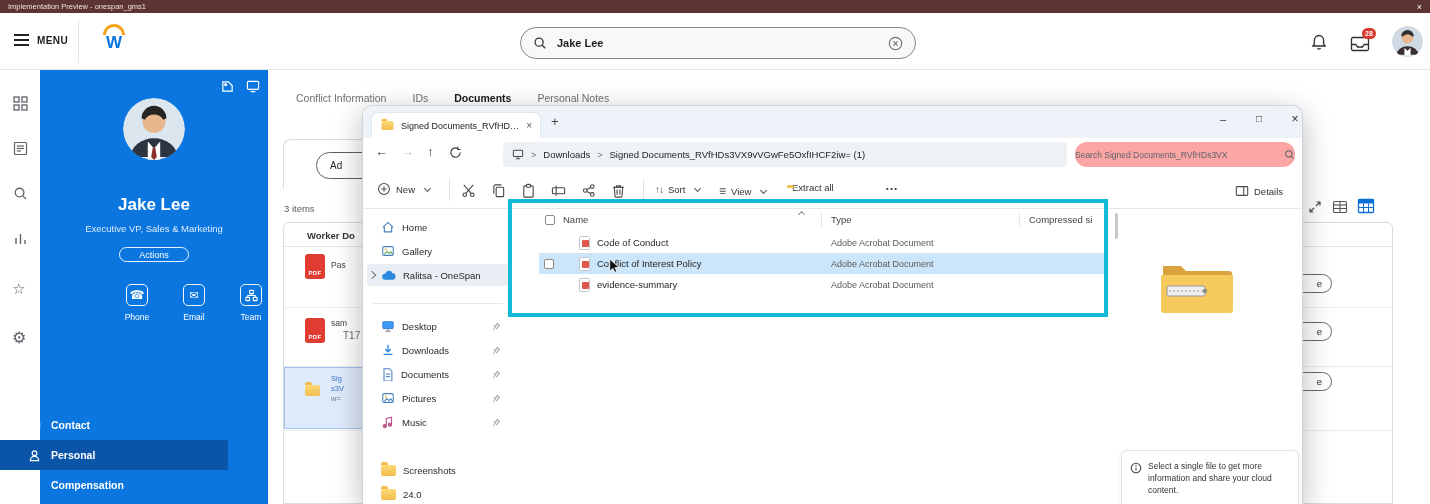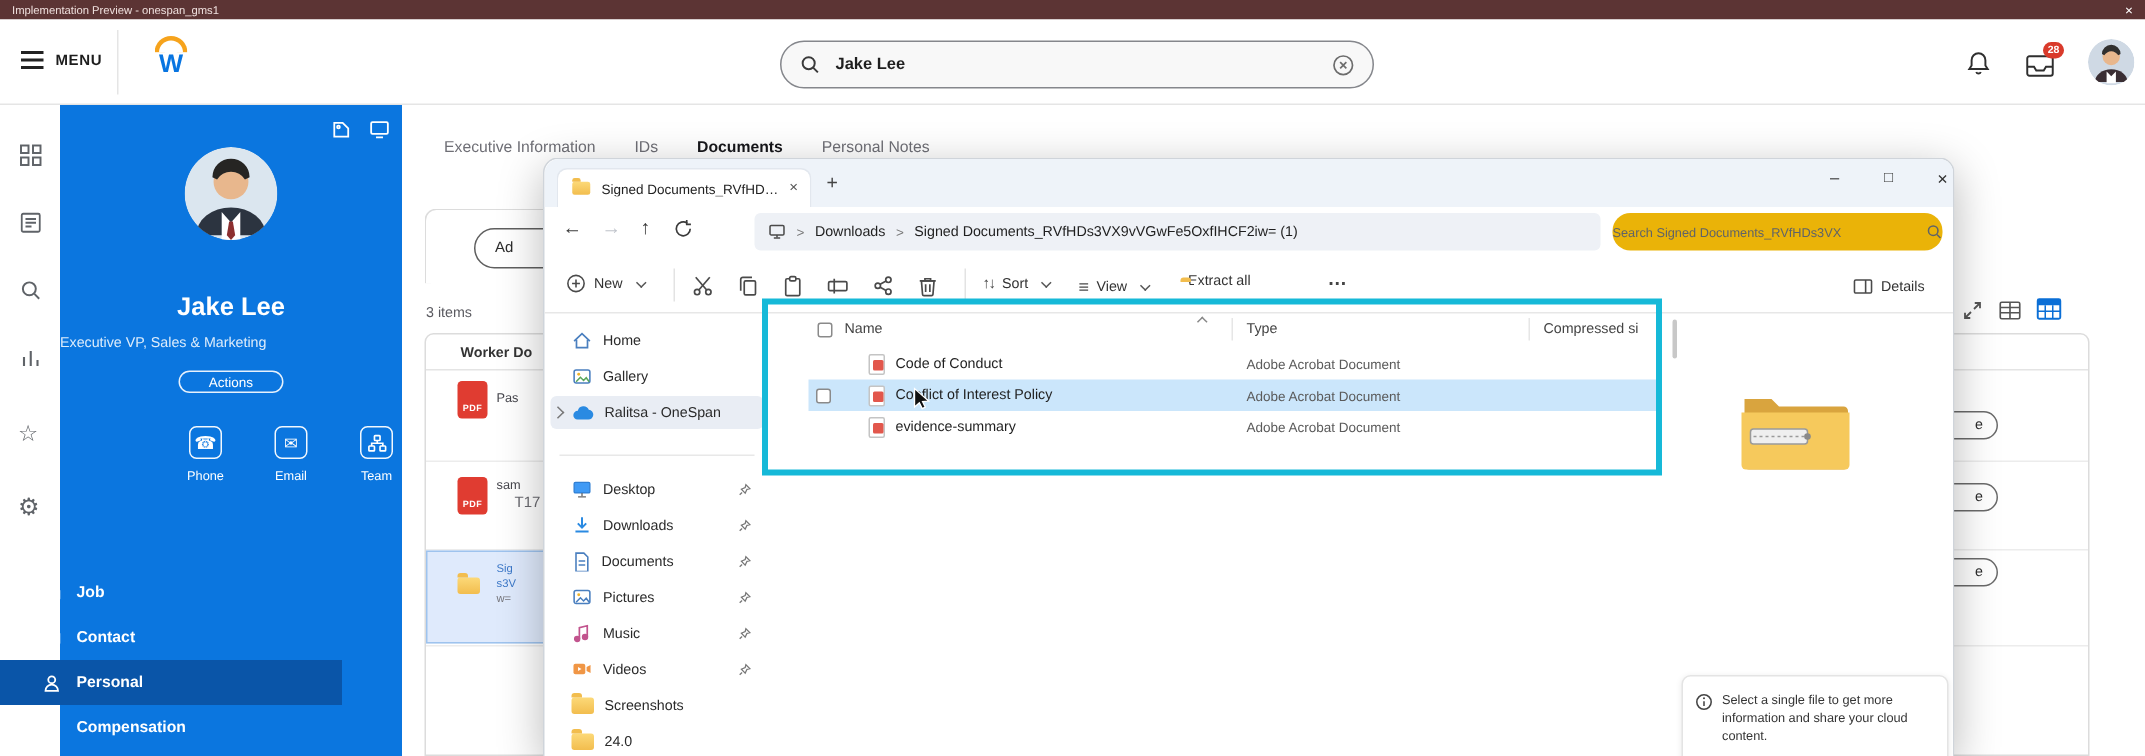--- a/index.html
+++ b/index.html
@@ -146,21 +146,21 @@
     <svg width="62" height="62" viewBox="0 0 40 40">
         <circle cx="20" cy="20" r="20" fill="#dbe6ef"></circle>
         <circle cx="20" cy="15" r="7.5" fill="#e8b78d"></circle>
         <path d="M20 5a8 8 0 0 1 8 8l-2 1a7 7 0 0 0-12 0l-2-1a8 8 0 0 1 8-8z" fill="#262523"></path>
         <path d="M5 38a15 12 0 0 1 30 0z" fill="#2c3440"></path>
         <path d="M16 28l4 4.5 4-4.5v12h-8z" fill="#fff"></path>
         <path d="M19.2 32h1.6l1 6-1.8 2-1.8-2z" fill="#8c2f2f"></path>
       </svg>
   </div>
   <div class="s" style="left:40px;top:195px;width:228px;text-align:center;color:#fff;font-size:17px;font-weight:bold">Jake Lee</div>
-  <div class="s" style="left:40px;top:223px;width:228px;color:#ddecfb;font-size:9.5px">Executive VP, Sales &amp; Marketing</div>
+  <div class="s" style="left:40px;top:223px;width:228px;text-align:center;color:#ddecfb;font-size:9.5px">Executive VP, Sales &amp; Marketing</div>
   <div class="s f" style="left:119px;top:247px;width:70px;height:15px;border:1px solid rgba(255,255,255,.9);border-radius:9px;justify-content:center">
     <span style="color:#fff;font-size:9px">Actions</span>
   </div>
 
   <div class="qa" style="left:109px">
     <div class="qabox">
         <span style="font-size:12px">☎</span>
       </div>
     <span class="qalabel">Phone</span>
   </div>
@@ -175,30 +175,20 @@
       <svg width="13" height="13" viewBox="0 0 14 14" fill="none" stroke="#fff" stroke-width="1.2">
           <rect x="5" y="1.5" width="4" height="3.5" rx="0.5"></rect>
           <rect x="1" y="9" width="4" height="3.5" rx="0.5"></rect>
           <rect x="9" y="9" width="4" height="3.5" rx="0.5"></rect>
           <path d="M7 5v2M3 9V7h8v2"></path>
         </svg>
     </div>
     <span class="qalabel">Team</span>
   </div>
 
-  <div class="menu-item" style="top:380px">
-    <span>
-      <svg width="13" height="13" viewBox="0 0 14 14" fill="none" stroke="#fff" stroke-width="1.2">
-          <rect x="1.5" y="4" width="11" height="8" rx="1"></rect>
-          <path d="M5 4V2.5h4V4"></path>
-          <line x1="1.5" y1="7.5" x2="12.5" y2="7.5"></line>
-        </svg>
-    </span>
-    <span>Job</span>
-  </div>
   <div class="menu-item" style="top:410px">
     <span>
       <svg width="13" height="13" viewBox="0 0 14 14" fill="none" stroke="#fff" stroke-width="1.2">
           <rect x="1.5" y="2.5" width="11" height="9" rx="1"></rect>
           <circle cx="5" cy="6" r="1.3"></circle>
           <path d="M3.5 9.5a1.8 1.8 0 0 1 3 0"></path>
           <line x1="8.5" y1="5.5" x2="11" y2="5.5"></line>
           <line x1="8.5" y1="8" x2="11" y2="8"></line>
         </svg>
     </span>
@@ -219,21 +209,21 @@
           <line x1="3" y1="12" x2="3" y2="8"></line>
           <line x1="7" y1="12" x2="7" y2="4"></line>
           <line x1="11" y1="12" x2="11" y2="6"></line>
           <line x1="1.5" y1="12.5" x2="12.5" y2="12.5"></line>
         </svg>
     </span>
     <span>Compensation</span>
   </div>
 
   <div class="s f" style="left:296px;top:92px;gap:26px;font-size:10.5px">
-    <span style="color:#6f6f76">Executive Information</span>
+    <span style="color:#6f6f76">Conflict Information</span>
     <span style="color:#6f6f76">IDs</span>
     <span style="color:#17171b;font-weight:bold">Documents</span>
     <span style="color:#6f6f76">Personal Notes</span>
   </div>
   <div class="s" style="left:283px;top:139px;width:100px;height:50px;border-left:1px solid #dcdcdc;border-top:1px solid #dcdcdc;border-radius:8px 0 0 0"></div>
   <div class="s f" style="left:316px;top:152px;width:62px;height:27px;border:1px solid #5f5f5f;border-radius:14px;padding-left:13px">
     <span style="font-size:10px;color:#2c2c2c">Ad</span>
   </div>
   <div class="s" style="left:284px;top:203px;font-size:9.5px;color:#5a5a60">3 items</div>
 
@@ -322,21 +312,21 @@
             <rect x="1.5" y="1.5" width="11" height="7.5" rx="1"></rect>
             <line x1="7" y1="9" x2="7" y2="11"></line>
             <line x1="4.5" y1="11.5" x2="9.5" y2="11.5"></line>
           </svg>
       </span>
       <span style="font-size:9px;color:#777">&gt;</span>
       <span style="font-size:9.5px;color:#1f1f1f">Downloads</span>
       <span style="font-size:9px;color:#777">&gt;</span>
       <span class="ell" style="font-size:9.5px;color:#1f1f1f;max-width:360px">Signed Documents_RVfHDs3VX9vVGwFe5OxfIHCF2iw= (1)</span>
     </div>
-    <div class="s f" style="left:712px;top:36px;width:220px;height:25px;background:#eab308;border-radius:12px;padding:0 0;gap:6px">
+    <div class="s f" style="left:712px;top:36px;width:220px;height:25px;background:#fca5a5;border-radius:12px;padding:0 0;gap:6px">
       <span class="ell" style="font-size:8.5px;color:#5f6368;flex:1">Search Signed Documents_RVfHDs3VX</span>
       <span>
         <svg width="11" height="11" viewBox="0 0 16 16" fill="none" stroke="#5f6368" stroke-width="1.5">
             <circle cx="7" cy="7" r="4.6"></circle>
             <line x1="10.6" y1="10.6" x2="14" y2="14"></line>
           </svg>
       </span>
     </div>
 
     <div class="s" style="left:0;top:64px;width:941px;height:39px;border-bottom:1px solid #e7e7e7"></div>
@@ -515,36 +505,20 @@
     </div>
     <div class="nav-item" style="top:305px">
       <span>
           <svg width="14" height="14" viewBox="0 0 16 16" fill="none" stroke="#c2548e" stroke-width="1.3">
             <path d="M6 12.5V4l6-1.5V11"></path>
             <circle cx="4.3" cy="12.6" r="1.8" fill="#c2548e"></circle>
             <circle cx="10.3" cy="11" r="1.8" fill="#c2548e"></circle>
           </svg>
         </span>
       <span>Music</span>
-      <span class="pin">
-          <svg width="9" height="9" viewBox="0 0 12 12" fill="none" stroke="#777" stroke-width="1.1">
-            <path d="M7 1.5 10.5 5 8 5.6 6.4 9 3 5.6 6.4 4z"></path>
-            <line x1="3.6" y1="8.4" x2="1.5" y2="10.5"></line>
-          </svg>
-        </span>
-    </div>
-    <div class="nav-item" style="top:329px">
-      <span>
-          <svg width="14" height="14" viewBox="0 0 16 16">
-            <rect x="1.5" y="4" width="9" height="8" rx="1.5" fill="#f09645"></rect>
-            <path d="M11.5 6.5 14.5 5v6l-3-1.5z" fill="#f09645"></path>
-            <path d="M5 6.5v3l2.6-1.5z" fill="#fff"></path>
-          </svg>
-        </span>
-      <span>Videos</span>
       <span class="pin">
           <svg width="9" height="9" viewBox="0 0 12 12" fill="none" stroke="#777" stroke-width="1.1">
             <path d="M7 1.5 10.5 5 8 5.6 6.4 9 3 5.6 6.4 4z"></path>
             <line x1="3.6" y1="8.4" x2="1.5" y2="10.5"></line>
           </svg>
         </span>
     </div>
     <div class="nav-item" style="top:353px">
       <span class="folder"></span>
       <span>Screenshots</span>

